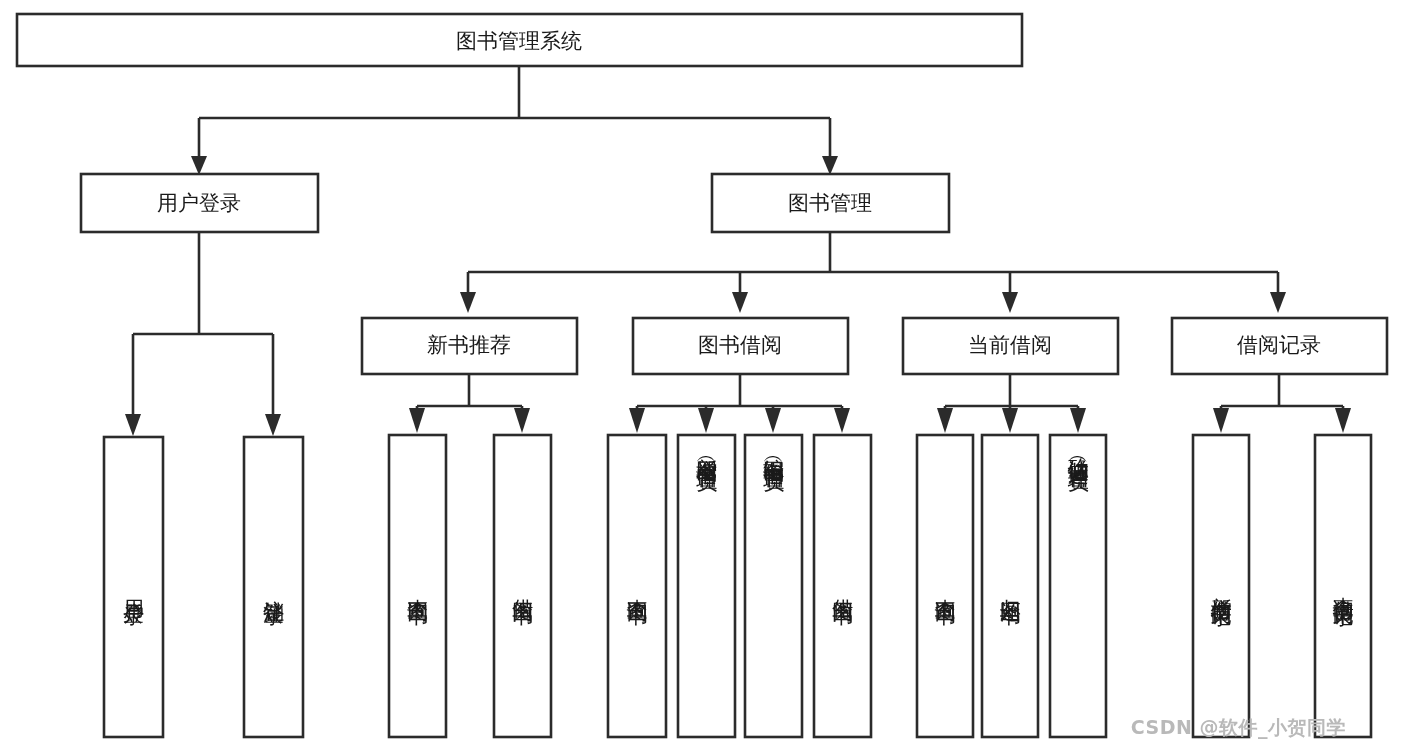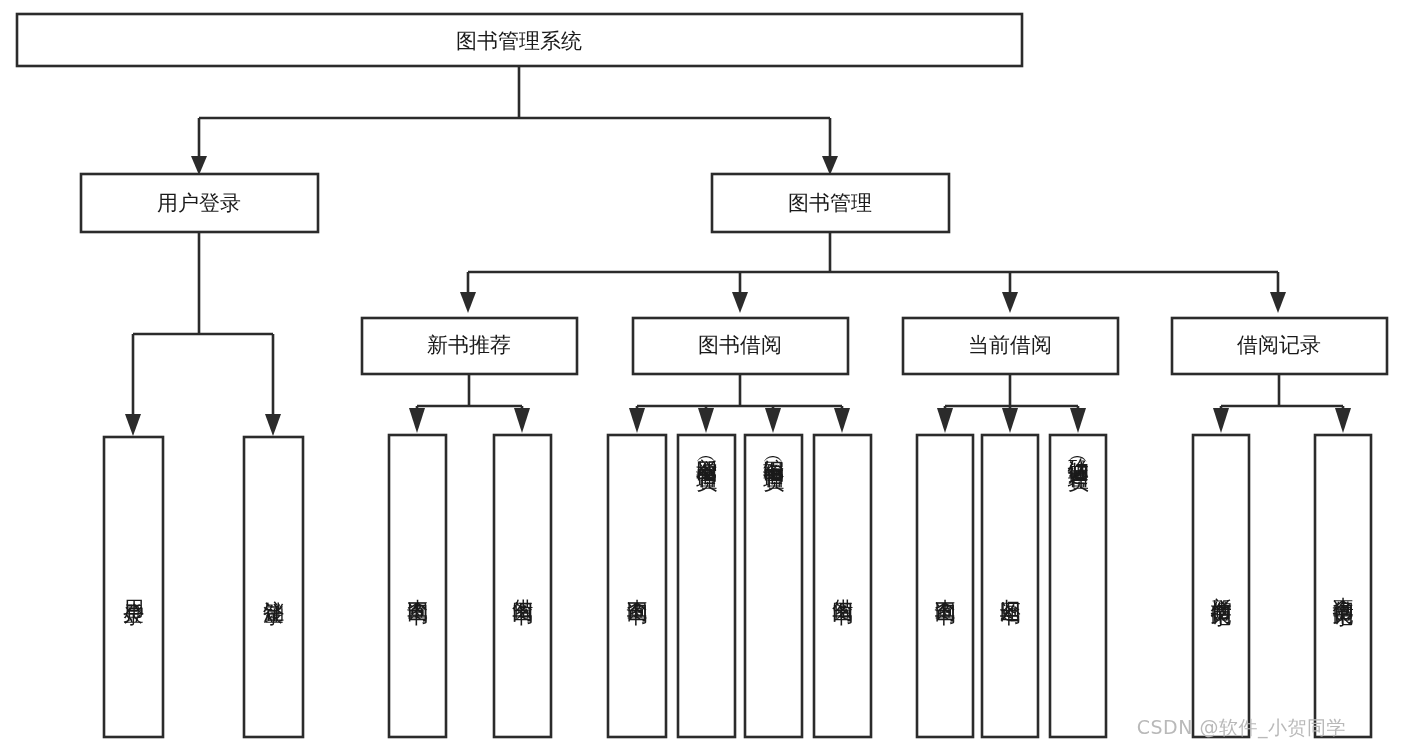--- a/index.html
+++ b/index.html
@@ -68,20 +68,21 @@
   }
   .watermark {
     position: absolute;
     right: 8px;
     bottom: 6px;
     font-family: "DejaVu Sans", "Liberation Sans", sans-serif;
     font-size: 19px;
     color: #b9b9b9;
     white-space: nowrap;
     letter-spacing: 0.5px;
+    font-weight: bold;
   }
 </style>
 </head>
 <body>
 
 <div id="diagram-root">
 
   <svg id="flow" viewBox="0 0 1405 747">
     <defs></defs>
 

